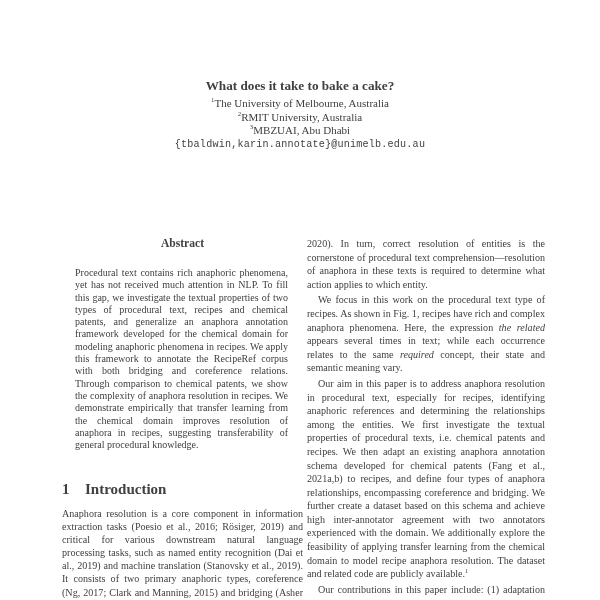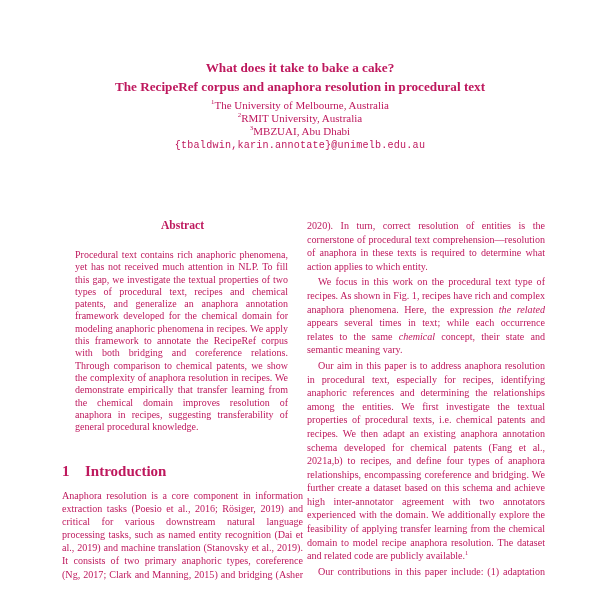--- a/index.html
+++ b/index.html
@@ -3,21 +3,22 @@
 <meta charset="utf-8">
 <style>
   html, body { margin: 0; padding: 0; background: #ffffff; }
   .page {
     position: relative;
     width: 600px;
     height: 580px;
     overflow: hidden;
     background: #ffffff;
     font-family: "Liberation Serif", serif;
-    color: #be185d;
+    color: #404040;
+    margin-top: 18px;
   }
   
   .header {
     position: absolute;
     top: 58px;
     left: 0;
     width: 600px;
     text-align: center;
   }
   .title-line {
@@ -105,21 +106,20 @@
   .col-right .para + .para { margin-top: 2px; }
 </style>
 </head>
 <body>
 
 <div class="page">
 
   <header class="header">
     <div class="title">
       <div class="title-line">What does it take to bake a cake?</div>
-      <div class="title-line">The RecipeRef corpus and anaphora resolution in procedural text</div>
     </div>
     <div class="affils">
         <div class="affil"><sup>1</sup>The University of Melbourne, Australia</div>
         <div class="affil"><sup>2</sup>RMIT University, Australia</div>
         <div class="affil"><sup>3</sup>MBZUAI, Abu Dhabi</div>
       </div>
     <div class="emails">
       <div class="email">{tbaldwin,karin.annotate}@unimelb.edu.au</div>
     </div>
   </header>
@@ -131,19 +131,19 @@
     </div>
     <h2 class="sec-heading"><span class="sec-num">1</span><span>Introduction</span></h2>
     <div id="left-body">
         <p class="para noindent">Anaphora resolution is a core component in information extraction tasks (Poesio et al., 2016; Rösiger, 2019) and critical for various downstream natural language processing tasks, such as named entity recognition (Dai et al., 2019) and machine translation (Stanovsky et al., 2019). It consists of two primary anaphoric types, coreference (Ng, 2017; Clark and Manning, 2015) and bridging (Asher and Lascarides, 1998; Rösiger et al., 2018). Most anaphora corpora (Pradhan et al., 2012; Ghad-</p>
       </div>
   </section>
 
   <section class="col col-right">
     <div id="right-body">
         <p class="para noindent">2020). In turn, correct resolution of entities is the cornerstone of procedural text comprehension—resolution of anaphora in these texts is required to determine what action applies to which entity.</p>
-        <p class="para">We focus in this work on the procedural text type of recipes. As shown in Fig. 1, recipes have rich and complex anaphora phenomena. Here, the expression <i>the related</i> appears several times in text; while each occurrence relates to the same <i>chemical</i> concept, their state and semantic meaning vary.</p>
+        <p class="para">We focus in this work on the procedural text type of recipes. As shown in Fig. 1, recipes have rich and complex anaphora phenomena. Here, the expression <i>the related</i> appears several times in text; while each occurrence relates to the same <i>required</i> concept, their state and semantic meaning vary.</p>
         <p class="para">Our aim in this paper is to address anaphora resolution in procedural text, especially for recipes, identifying anaphoric references and determining the relationships among the entities. We first investigate the textual properties of procedural texts, i.e. chemical patents and recipes. We then adapt an existing anaphora annotation schema developed for chemical patents (Fang et al., 2021a,b) to recipes, and define four types of anaphora relationships, encompassing coreference and bridging. We further create a dataset based on this schema and achieve high inter-annotator agreement with two annotators experienced with the domain. We additionally explore the feasibility of applying transfer learning from the chemical domain to model recipe anaphora resolution. The dataset and related code are publicly available.<sup>1</sup></p>
         <p class="para">Our contributions in this paper include: (1) adaptation of the anaphora annotation framework from</p>
       </div>
   </section>
 
 </div>
 
 </body></html>

